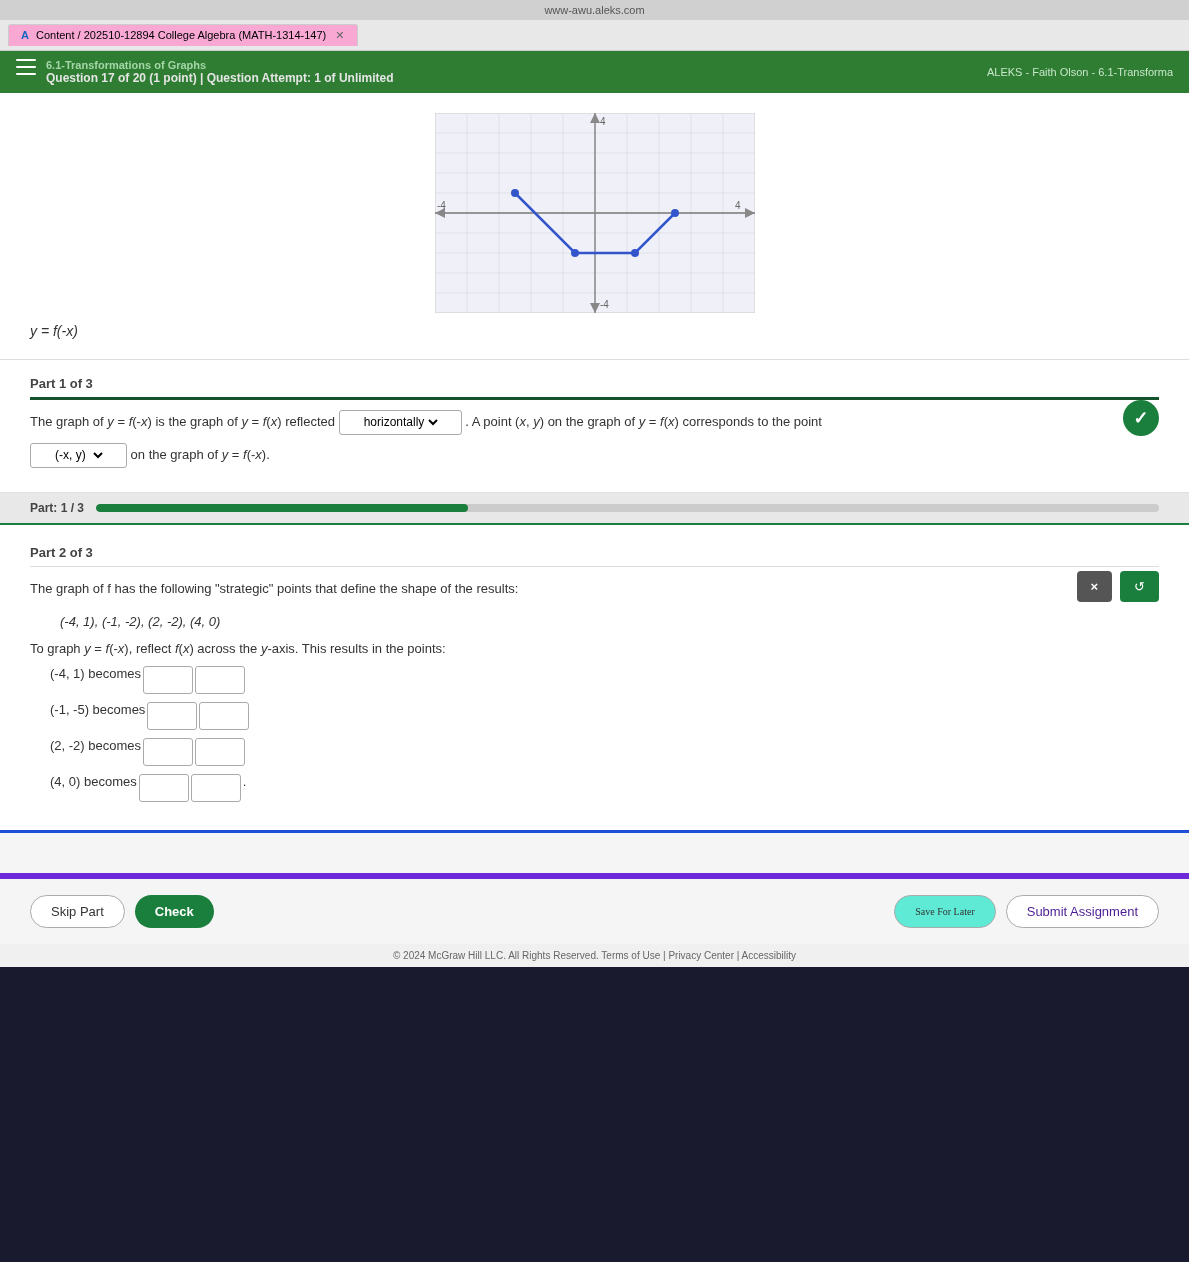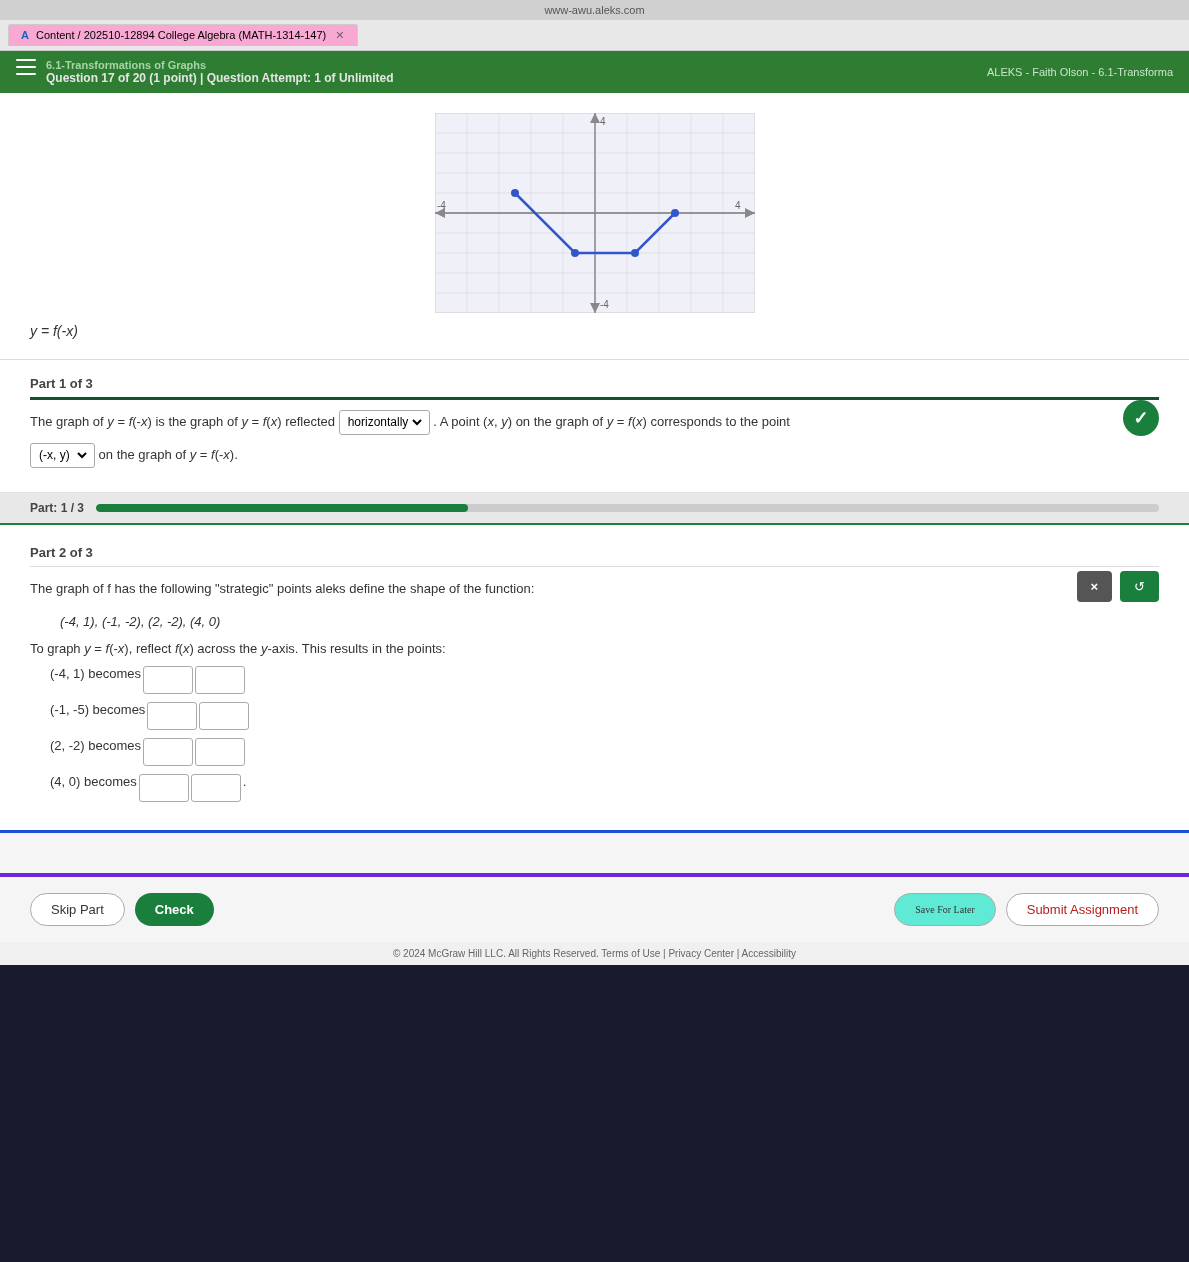--- a/index.html
+++ b/index.html
@@ -113,21 +113,21 @@
 
     .part-content p {
       margin-bottom: 8px;
     }
 
     .dropdown-inline {
       display: inline-block;
       background: white;
       border: 1px solid #aaa;
       border-radius: 3px;
-      padding: 2px 4px;
+      padding: 2px 20px;
       font-size: 12px;
       cursor: pointer;
     }
 
     .dropdown-inline select {
       border: none;
       background: transparent;
       font-size: 12px;
       cursor: pointer;
       outline: none;
@@ -256,21 +256,21 @@
       background: white;
       display: inline-block;
     }
 
     .bottom-bar {
       background: #f5f5f5;
       padding: 16px 30px;
       display: flex;
       align-items: center;
       justify-content: space-between;
-      border-top: 4px solid #6d28d9;
+      border-top: 6px solid #6d28d9;
       position: relative;
     }
 
     .bottom-left {
       display: flex;
       gap: 10px;
     }
 
     .btn-skip {
       background: white;
@@ -304,21 +304,21 @@
       border: 1px solid #aaa;
       padding: 8px 20px;
       border-radius: 20px;
       cursor: pointer;
       font-size: 10px;
       font-family: Liberation Serif, serif;
     }
 
     .btn-submit {
       background: white;
-      color: #b91c1c;
+      color: #4c1d95;
       border: 1px solid #aaa;
       padding: 8px 20px;
       border-radius: 20px;
       cursor: pointer;
       font-size: 13px;
     }
 
     .footer-text {
       background: #f0f0f0;
       padding: 6px 30px;
@@ -497,21 +497,21 @@
 
   <div class="part2-section">
     <div class="part2-header">Part 2 of 3</div>
     <div class="part2-content">
 
       <div class="clearfix">
         <div class="action-buttons">
           <button class="btn-x">×</button>
           <button class="btn-undo">↺</button>
         </div>
-        <p class="reflect-instruction">The graph of f has the following "strategic" points aleks define the shape of the function:</p>
+        <p class="reflect-instruction">The graph of f has the following "strategic" points that define the shape of the results:</p>
       </div>
 
       <p class="strategic-points">(-4, 1), (-1, -2), (2, -2), (4, 0)</p>
 
       <p class="reflect-instruction">
         To graph <em>y</em> = <em>f</em>(-<em>x</em>), reflect <em>f</em>(<em>x</em>) across the <em>y</em>-axis. This results in the points:
       </p>
 
       <div class="point-row">
         <span>(-4, 1) becomes</span>

